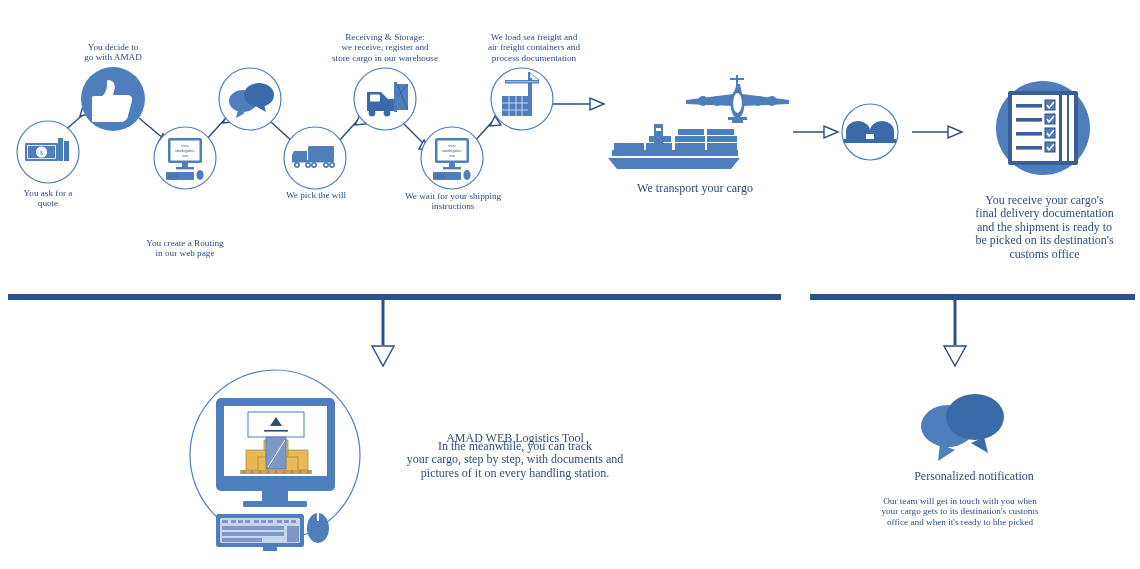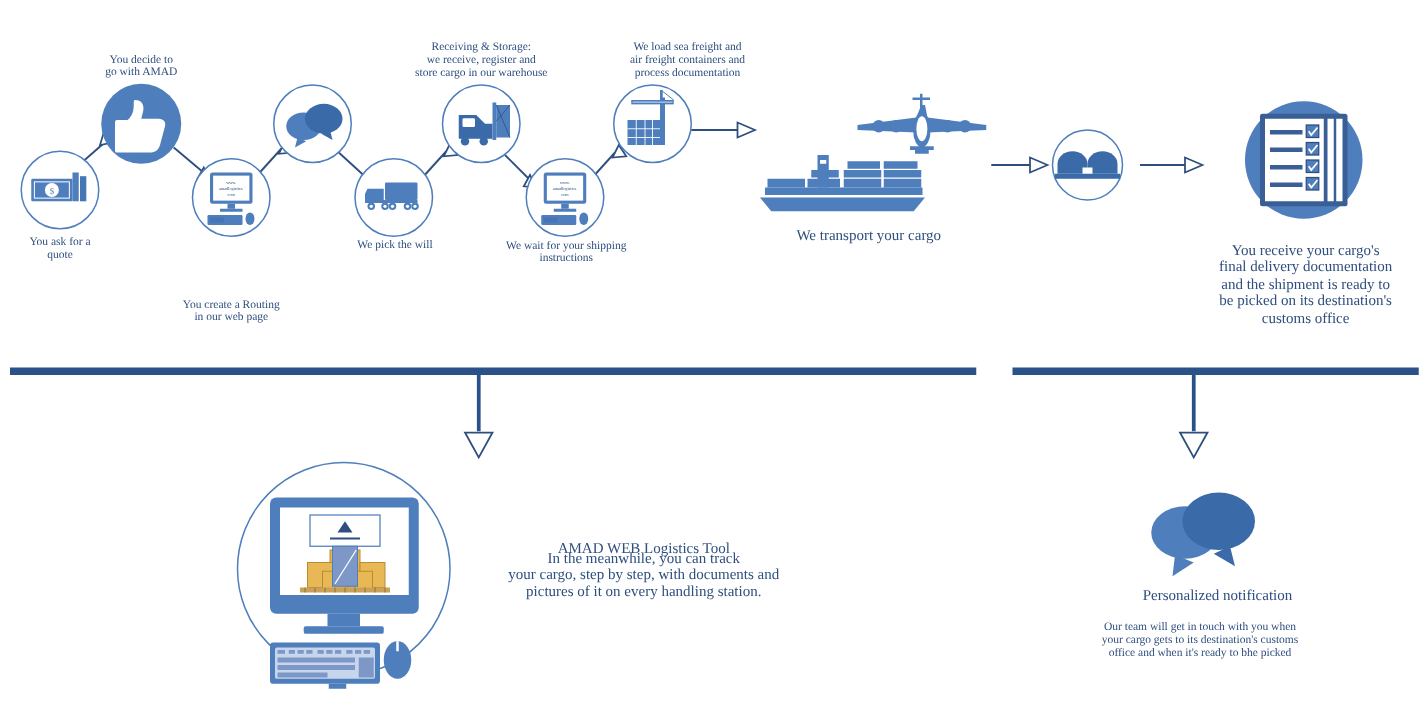--- a/index.html
+++ b/index.html
@@ -317,21 +317,21 @@
 
   <div class="lbl" style="left:258px;top:190px;width:116px;">We pick the will</div>
 
   <div class="lbl" style="left:312px;top:32px;width:146px;">Receiving &amp; Storage:
 we receive, register and
 store cargo in our warehouse</div>
 
   <div class="lbl" style="left:388px;top:191px;width:130px;">We wait for your shipping
 instructions</div>
 
-  <div class="lbl" style="left:488px;top:32px;width:124px;">We load sea freight and
+  <div class="lbl" style="left:472px;top:32px;width:124px;">We load sea freight and
 air freight containers and
 process documentation</div>
 
   <div class="lbl mid" style="left:600px;top:182px;width:190px;">We transport your cargo</div>
 
 
   <div class="lbl mid" style="left:952px;top:194px;width:185px;">You receive your cargo's
 final delivery documentation
 and the shipment is ready to
 be picked on its destination's

